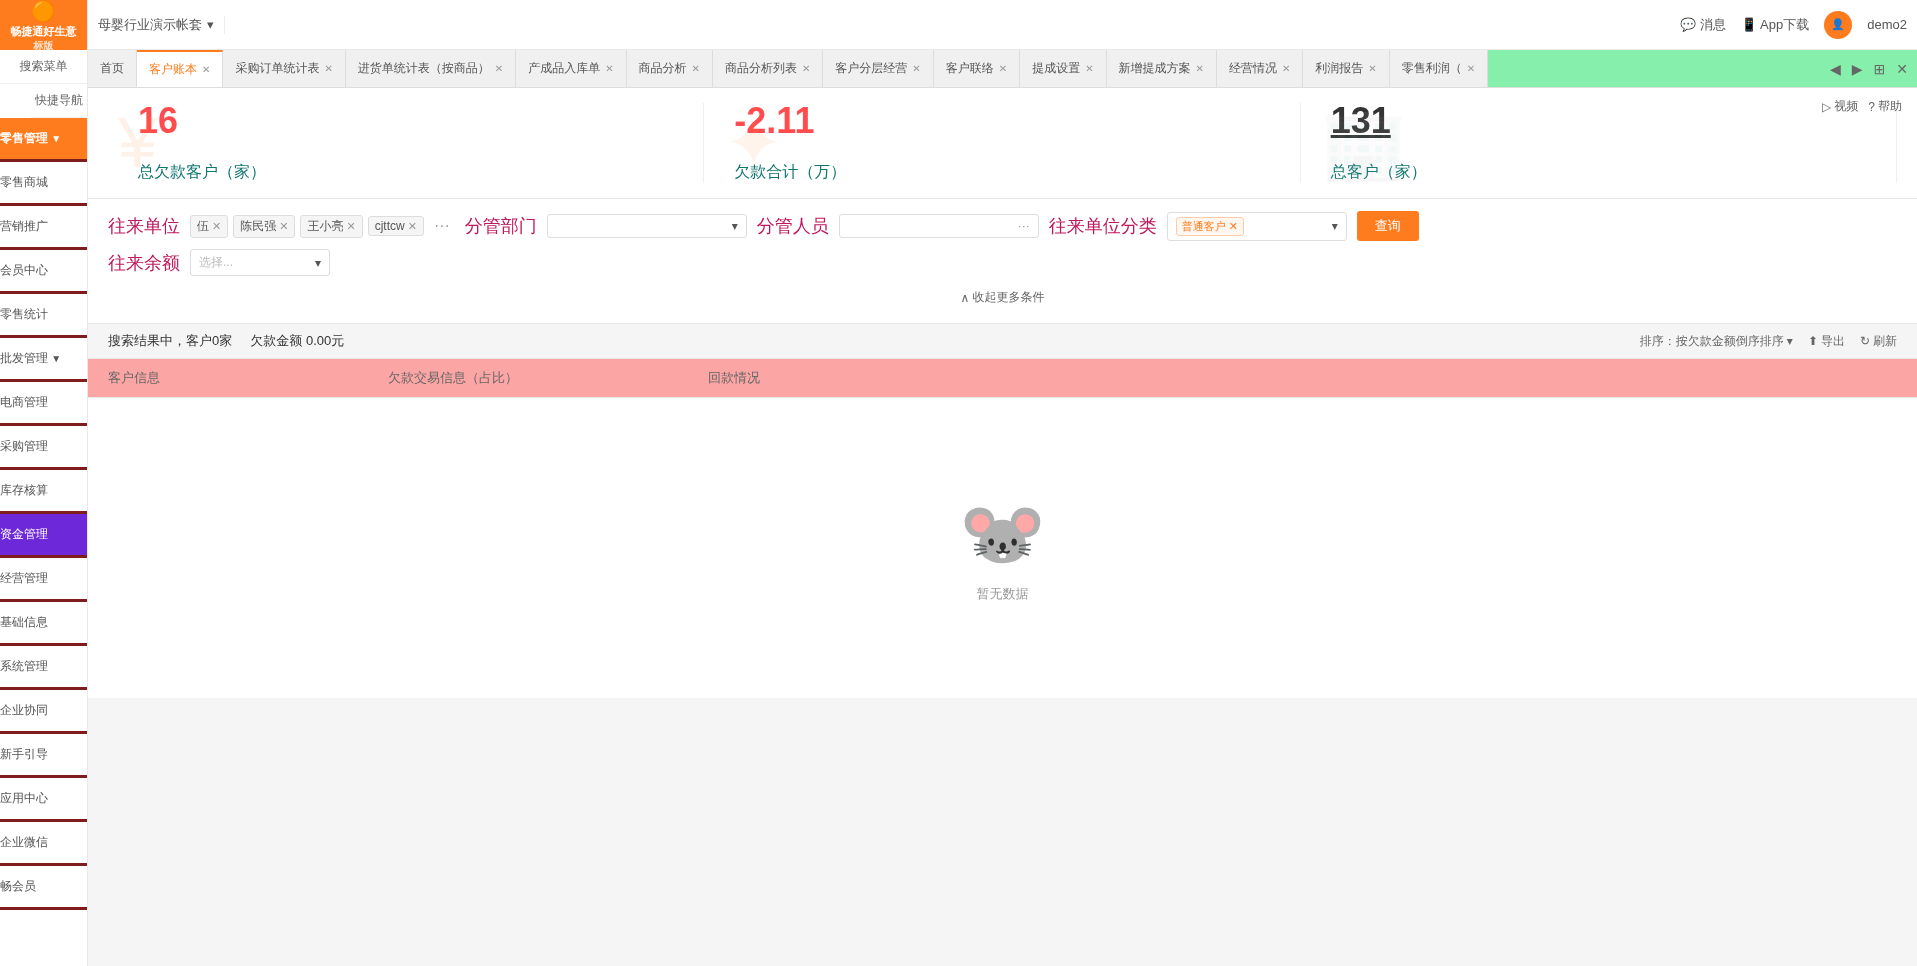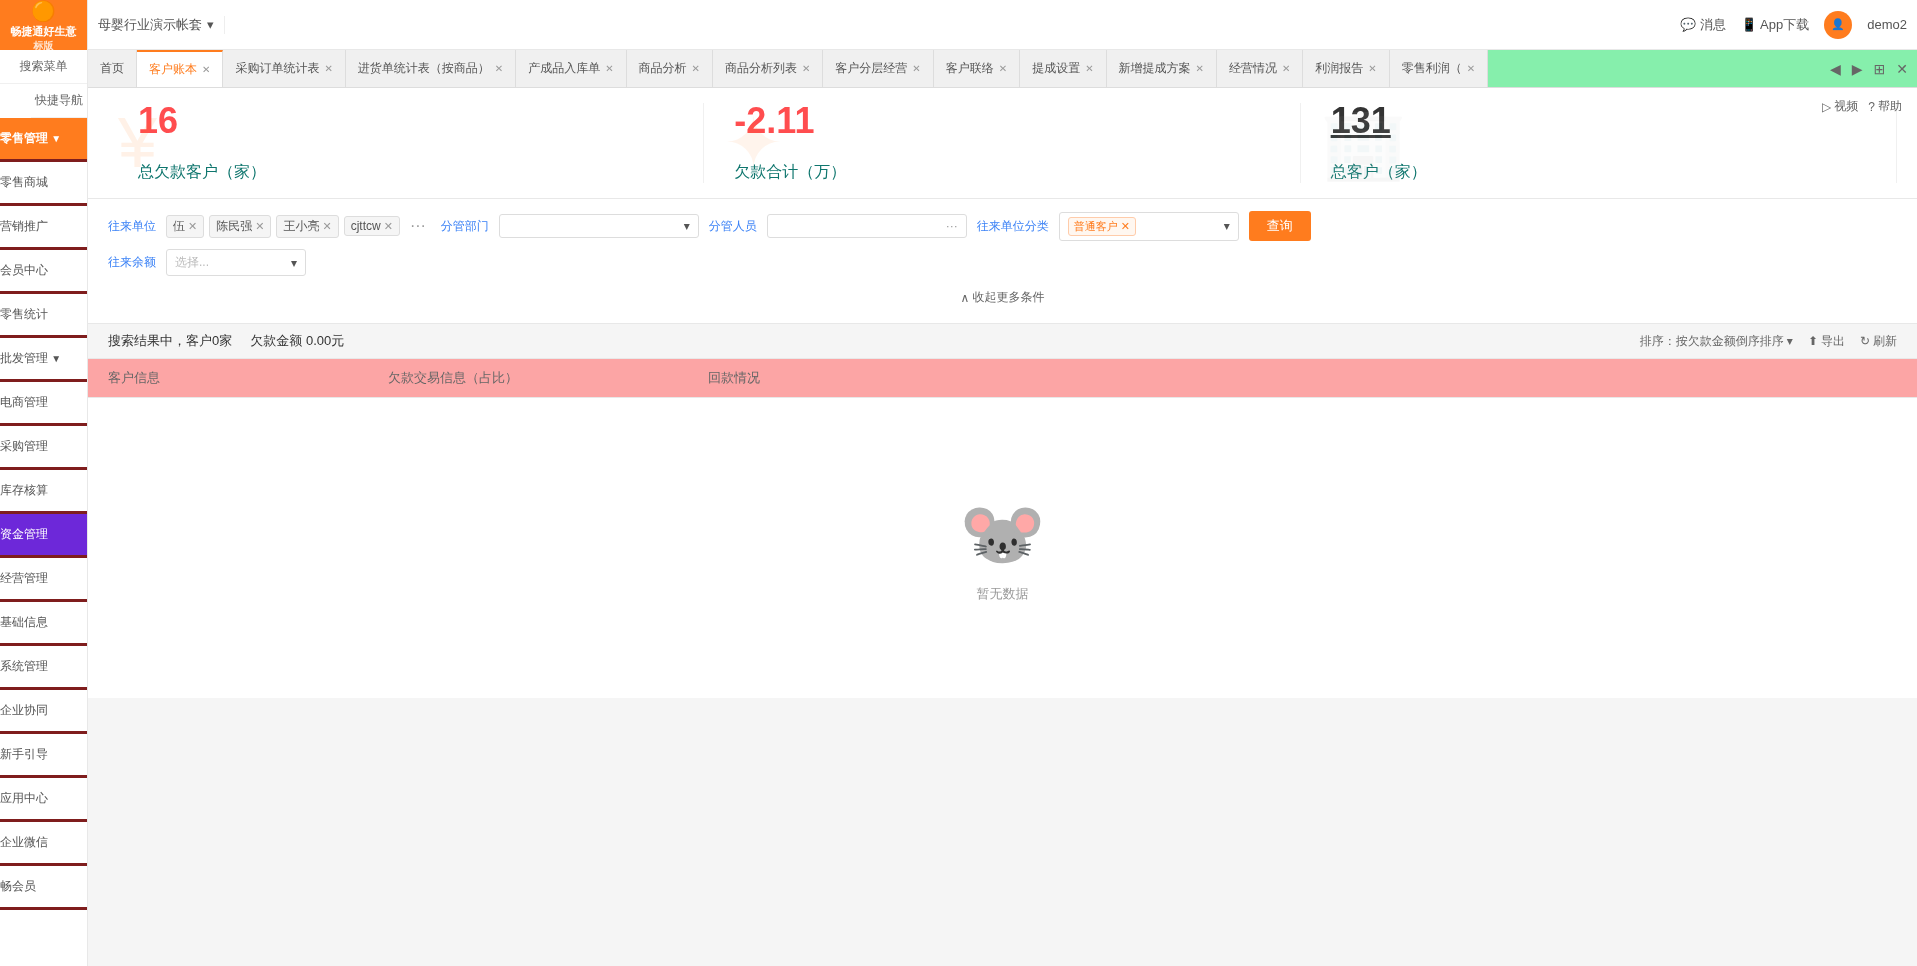--- a/index.html
+++ b/index.html
@@ -43,21 +43,21 @@
     .stat-value { font-size: 36px; font-weight: bold; color: #ff4d4f; line-height: 1; }
     .stat-value.negative { color: #ff4d4f; }
     .stat-value.dark { color: #333; font-size: 36px; }
     .stat-label { font-size: 16px; color: #0f766e; margin-top: 23px; }
     .stats-bar-actions { position: absolute; right: 15px; top: 10px; display: flex; gap: 10px; font-size: 12px; color: #666; }
     .stats-bar-actions span { cursor: pointer; display: flex; align-items: center; gap: 3px; }
 
     
     .filter-area { background: #fff; padding: 12px 20px; border-bottom: 1px solid #e8e8e8; }
     .filter-row { display: flex; align-items: center; gap: 10px; margin-bottom: 8px; flex-wrap: wrap; }
-    .filter-label { font-size: 12px; color: #3b82f6; white-space: nowrap; }
+    .filter-label { font-size: 18px; color: #be185d; white-space: nowrap; }
     .filter-tags { display: flex; align-items: center; gap: 5px; flex-wrap: wrap; }
     .filter-tag { display: flex; align-items: center; gap: 3px; background: #f5f5f5; border: 1px solid #ddd; border-radius: 3px; padding: 2px 6px; font-size: 12px; color: #555; }
     .filter-tag .tag-close { cursor: pointer; color: #999; font-size: 11px; }
     .filter-more { cursor: pointer; color: #999; font-size: 16px; padding: 2px 5px; }
     .filter-select { border: 1px solid #ddd; border-radius: 3px; padding: 4px 8px; font-size: 12px; color: #555; min-width: 120px; cursor: pointer; display: flex; align-items: center; justify-content: space-between; background: #fff; }
     .filter-select-large { min-width: 200px; }
     .filter-select-medium { min-width: 180px; }
     .filter-people-input { border: 1px solid #ddd; border-radius: 3px; padding: 4px 8px; font-size: 12px; color: #999; min-width: 200px; display: flex; align-items: center; justify-content: space-between; background: #fff; }
     .collapse-btn { text-align: center; padding: 5px; font-size: 12px; color: #666; cursor: pointer; display: flex; align-items: center; justify-content: center; gap: 3px; }
 

